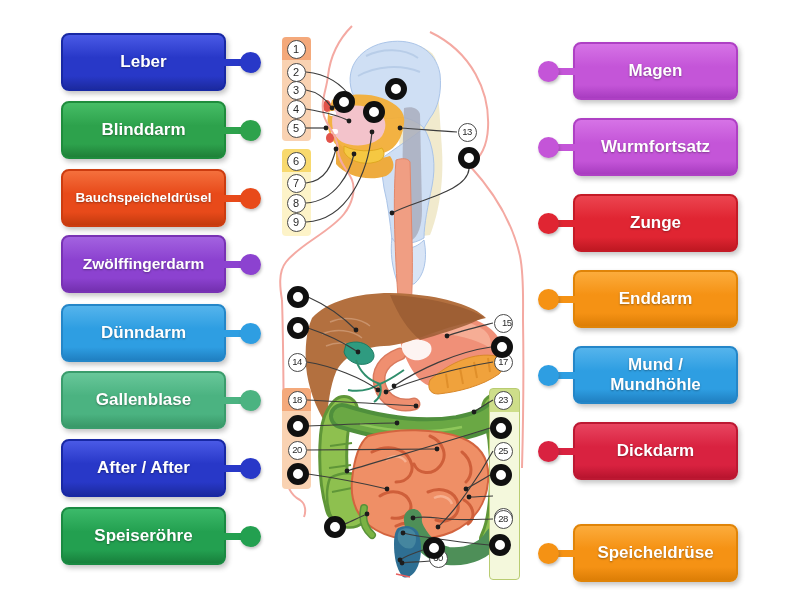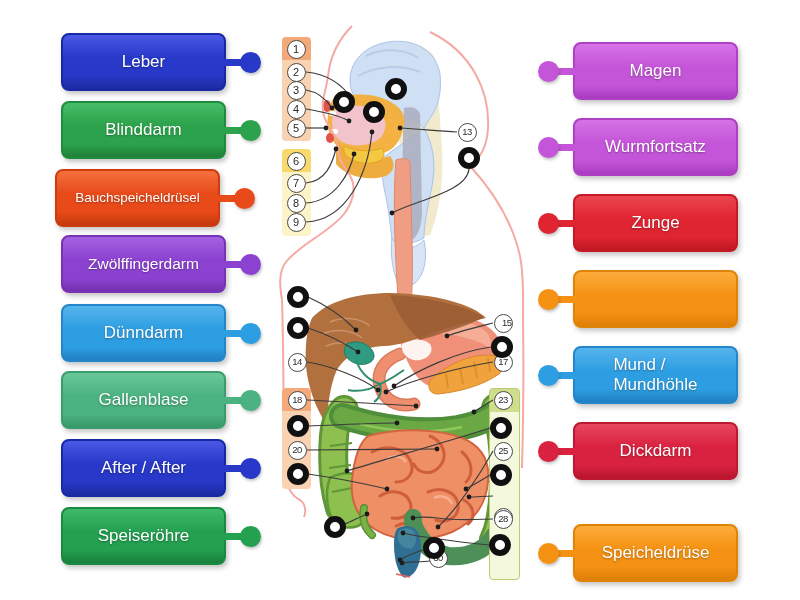--- a/index.html
+++ b/index.html
@@ -22,21 +22,21 @@
   .num.two{font-size:9.5px;letter-spacing:-0.5px;}
 
   
   .pin{position:absolute;width:22px;height:22px;box-sizing:border-box;border:6.5px solid #101010;
        border-radius:50%;background:#fff;z-index:7;}
 
   
   .lbl{position:absolute;width:165px;height:58px;box-sizing:border-box;border-radius:8px;
        border:2px solid;display:flex;align-items:center;justify-content:center;z-index:8;
        box-shadow:2px 3px 5px rgba(60,60,60,.3);}
-  .lbl-text{color:#fff;font-weight:normal;font-size:17px;line-height:20px;
+  .lbl-text{color:#fff;font-weight:bold;font-size:17px;line-height:20px;text-align:center;
             padding:0 14px;text-shadow:0 1px 2px rgba(0,0,0,.35);white-space:pre-line;}
   .lbl-text.medium{font-size:15.5px;}
   .lbl-text.small{font-size:13.5px;padding:0 4px;}
   .stem{position:absolute;top:50%;margin-top:-3.5px;width:18px;height:7px;}
   .dot{position:absolute;top:50%;margin-top:-10.5px;width:21px;height:21px;border-radius:50%;
        box-shadow:1px 2px 3px rgba(60,60,60,.3);}
   .lbl.left  .stem{right:-17px;}  .lbl.left  .dot{right:-37px;}
   .lbl.right .stem{left:-17px;}   .lbl.right .dot{left:-37px;}
 </style>
 </head>
@@ -224,21 +224,21 @@
       <div class="lbl left" style="top: 33px; left: 61px; border-color: rgb(24, 40, 164); background: linear-gradient(rgb(74, 90, 230) 0%, rgb(40, 56, 200) 42%, rgb(40, 56, 200) 76%, rgb(28, 42, 160) 100%);">
         <span class="lbl-text">Leber</span>
         <span class="stem" style="background: rgb(40, 56, 200);"></span>
         <span class="dot" style="background: rgb(40, 56, 200);"></span>
       </div>
       <div class="lbl left" style="top: 101px; left: 61px; border-color: rgb(30, 140, 60); background: linear-gradient(rgb(70, 189, 102) 0%, rgb(45, 162, 76) 42%, rgb(45, 162, 76) 76%, rgb(31, 128, 56) 100%);">
         <span class="lbl-text">Blinddarm</span>
         <span class="stem" style="background: rgb(45, 162, 76);"></span>
         <span class="dot" style="background: rgb(45, 162, 76);"></span>
       </div>
-      <div class="lbl left" style="top: 169px; left: 55px; border-color: rgb(204, 60, 16); background: linear-gradient(rgb(244, 112, 61) 0%, rgb(232, 74, 26) 42%, rgb(232, 74, 26) 76%, rgb(196, 58, 14) 100%);">
+      <div class="lbl left" style="top: 169px; left: 61px; border-color: rgb(204, 60, 16); background: linear-gradient(rgb(244, 112, 61) 0%, rgb(232, 74, 26) 42%, rgb(232, 74, 26) 76%, rgb(196, 58, 14) 100%);">
         <span class="lbl-text small">Bauchspeicheldrüsel</span>
         <span class="stem" style="background: rgb(232, 74, 26);"></span>
         <span class="dot" style="background: rgb(232, 74, 26);"></span>
       </div>
       <div class="lbl left" style="top: 235px; left: 61px; border-color: rgb(120, 50, 180); background: linear-gradient(rgb(163, 98, 224) 0%, rgb(140, 66, 208) 42%, rgb(140, 66, 208) 76%, rgb(116, 48, 176) 100%);">
         <span class="lbl-text medium">Zwölffingerdarm</span>
         <span class="stem" style="background: rgb(140, 66, 208);"></span>
         <span class="dot" style="background: rgb(140, 66, 208);"></span>
       </div>
       <div class="lbl left" style="top: 304px; left: 61px; border-color: rgb(36, 134, 200); background: linear-gradient(rgb(85, 180, 236) 0%, rgb(46, 158, 226) 42%, rgb(46, 158, 226) 76%, rgb(32, 128, 194) 100%);">
@@ -272,20 +272,21 @@
         <span class="lbl-text">Wurmfortsatz</span>
         <span class="stem" style="background: rgb(196, 85, 216);"></span>
         <span class="dot" style="background: rgb(196, 85, 216);"></span>
       </div>
       <div class="lbl right" style="top: 194px; left: 573px; border-color: rgb(196, 26, 38); background: linear-gradient(rgb(236, 69, 80) 0%, rgb(224, 37, 50) 42%, rgb(224, 37, 50) 76%, rgb(192, 24, 34) 100%);">
         <span class="lbl-text">Zunge</span>
         <span class="stem" style="background: rgb(224, 37, 50);"></span>
         <span class="dot" style="background: rgb(224, 37, 50);"></span>
       </div>
       <div class="lbl right" style="top: 270px; left: 573px; border-color: rgb(224, 132, 8); background: linear-gradient(rgb(252, 172, 60) 0%, rgb(245, 146, 20) 42%, rgb(245, 146, 20) 76%, rgb(221, 126, 6) 100%);">
+        <span class="lbl-text">Enddarm</span>
         <span class="stem" style="background: rgb(245, 146, 20);"></span>
         <span class="dot" style="background: rgb(245, 146, 20);"></span>
       </div>
       <div class="lbl right" style="top: 346px; left: 573px; border-color: rgb(36, 134, 200); background: linear-gradient(rgb(85, 180, 236) 0%, rgb(46, 158, 226) 42%, rgb(46, 158, 226) 76%, rgb(32, 128, 194) 100%);">
         <span class="lbl-text">Mund /
 Mundhöhle</span>
         <span class="stem" style="background: rgb(46, 158, 226);"></span>
         <span class="dot" style="background: rgb(46, 158, 226);"></span>
       </div>
       <div class="lbl right" style="top: 422px; left: 573px; border-color: rgb(188, 24, 50); background: linear-gradient(rgb(232, 69, 96) 0%, rgb(217, 34, 64) 42%, rgb(217, 34, 64) 76%, rgb(184, 20, 46) 100%);">

